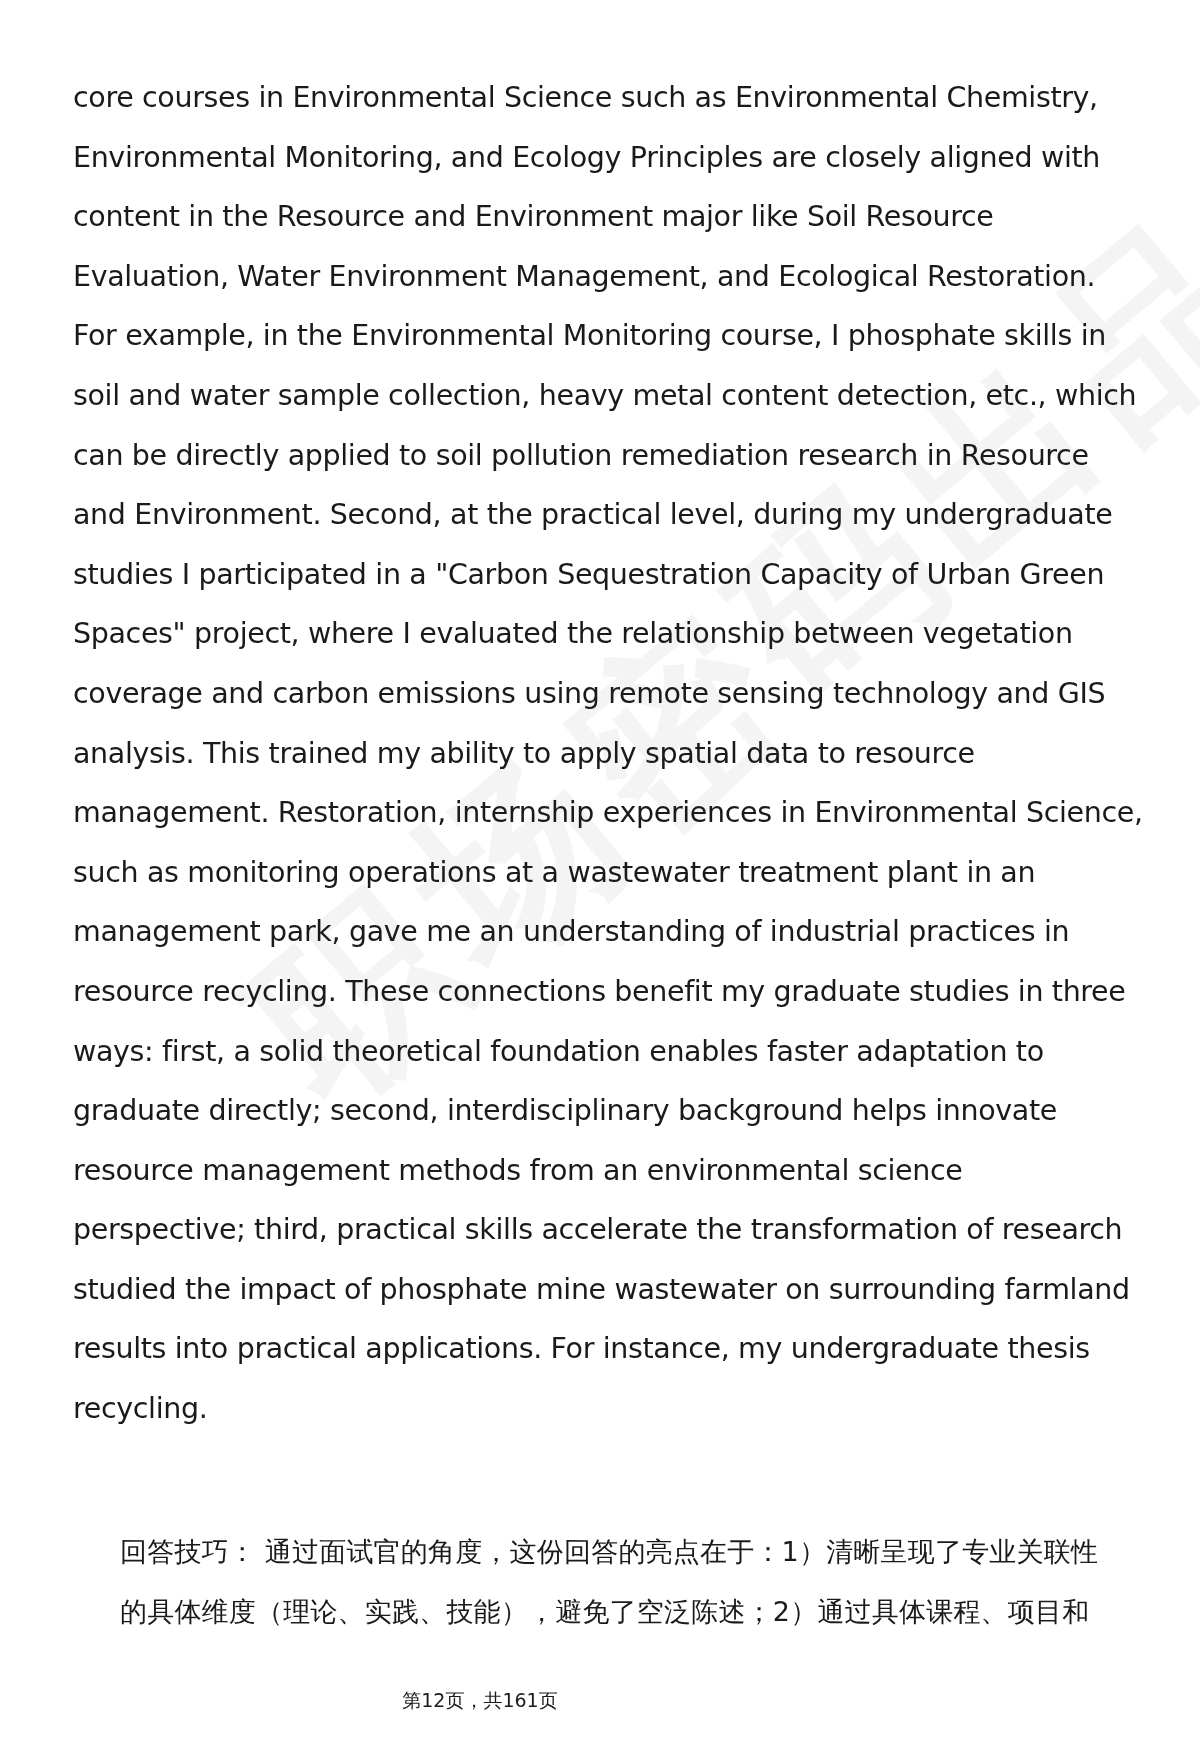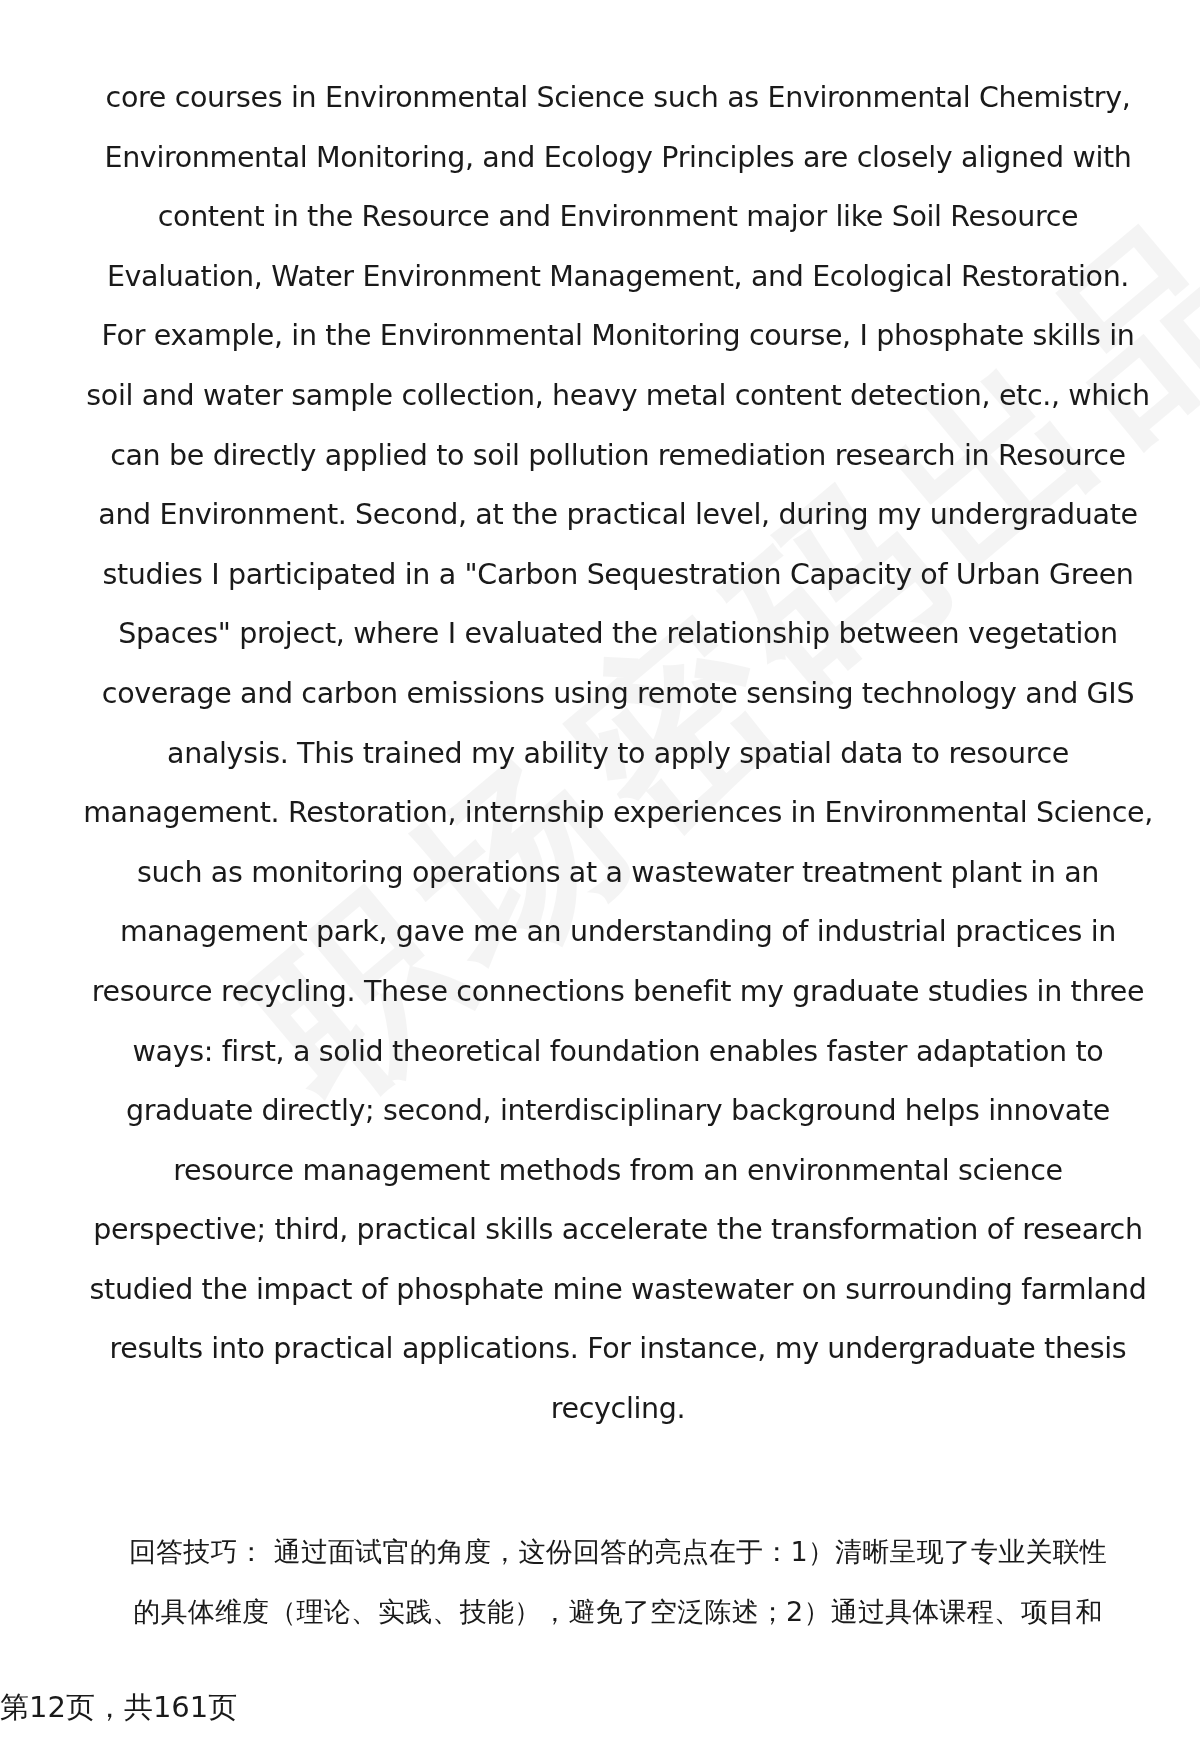--- a/index.html
+++ b/index.html
@@ -6,25 +6,25 @@
   body { width: 1200px; height: 1755px; position: relative; overflow: hidden;
          font-family: "DejaVu Sans", "Liberation Sans", sans-serif; color: #1a1a1a; }
   .page { position: absolute; left: 0; top: 0; width: 1200px; height: 1755px; }
   .watermark { position: absolute; left: 180px; top: 640px; width: 900px;
                transform: rotate(-40deg); transform-origin: center;
                font-size: 190px; font-weight: bold; color: rgba(0,0,0,0.045);
                letter-spacing: 18px; white-space: nowrap; pointer-events: none;
                font-family: "DejaVu Sans", sans-serif; }
   .body-text { position: absolute; left: 73px; top: 68px; width: 1090px; }
   .line { height: 59.6px; line-height: 59.6px; font-size: 28.5px; white-space: nowrap;
-          letter-spacing: -0.35px; text-align: center; }
+          letter-spacing: -0.35px; }
   .tip { position: absolute; left: 73px; top: 1522px; width: 1090px; }
-  .tip .line { font-size: 27px; letter-spacing: 0.2px; }
-  .footer { position: absolute; left: 0; top: 1688px; width: 960px; 
-            font-size: 29px; color: #1a1a1a; }
+  .tip .line { font-size: 27px; letter-spacing: 0.2px; margin-left: 47px; }
+  .footer { position: absolute; left: 0; top: 1688px; width: 960px; text-align: center;
+            font-size: 19px; color: #1a1a1a; }
 </style>
 </head>
 <body>
 
 <div class="page">
   <div class="watermark">职场密码出品</div>
 
   <div class="body-text">
     <div class="line">core courses in Environmental Science such as Environmental Chemistry,</div>
     <div class="line">Environmental Monitoring, and Ecology Principles are closely aligned with</div>

